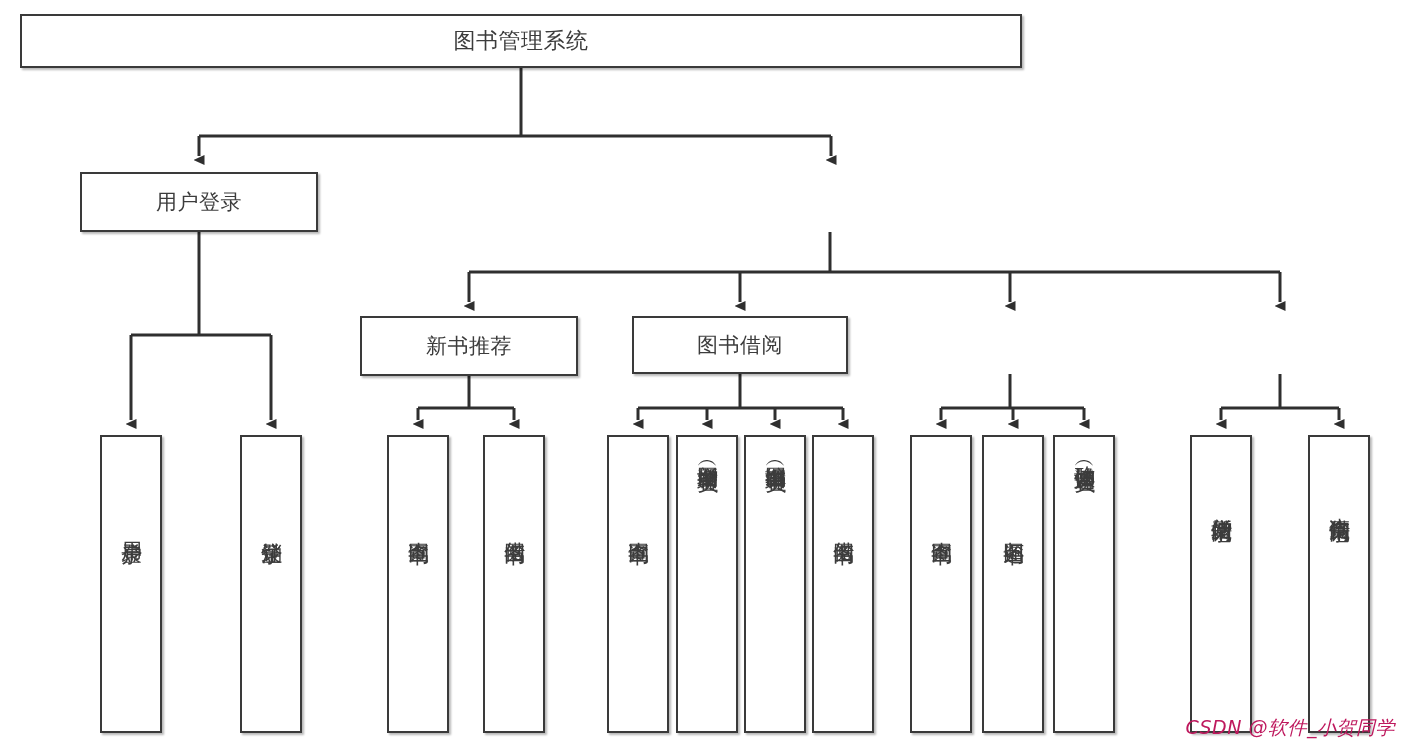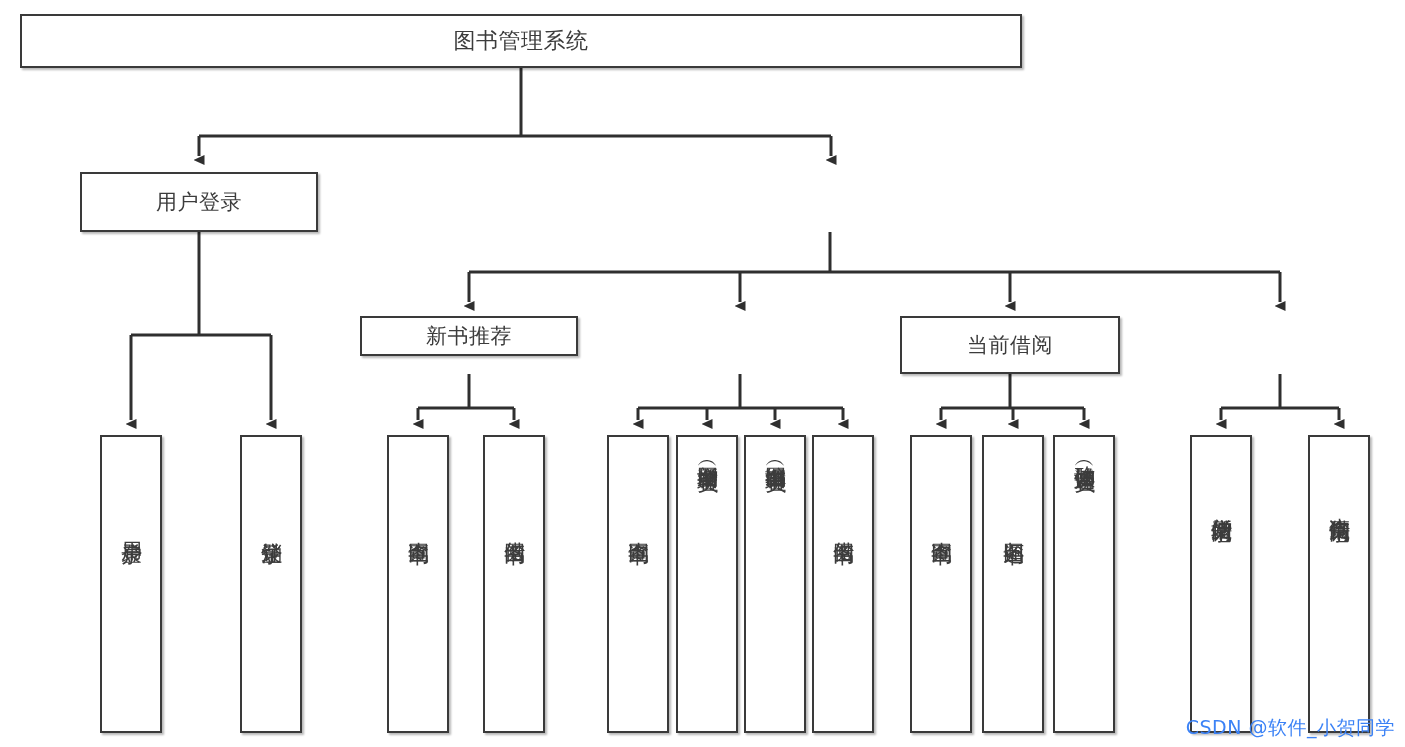--- a/index.html
+++ b/index.html
@@ -65,23 +65,24 @@
     margin-top: 58px;
   }
   .node.leaf.tall .lbl {
     margin-top: 6px;
   }
   #watermark {
     position: absolute;
     right: 10px;
     bottom: 6px;
     font-size: 19px;
-    color: #3b82f6;
+    color: #be185d;
     letter-spacing: 0.5px;
     white-space: nowrap;
+    font-style: italic;
   }
 </style>
 </head>
 <body>
 
 <div id="canvas">
 
   <svg class="wires" viewBox="0 0 1405 747" xmlns="http://www.w3.org/2000/svg">
     <defs>
       <marker id="arrow" markerWidth="10" markerHeight="11" refX="1" refY="5.5" orient="auto" markerUnits="userSpaceOnUse">
@@ -133,25 +134,25 @@
   </svg>
 
   <div class="node root" id="n-root" style="left: 20px; top: 14px; width: 1002px; height: 54px;">
     <span class="lbl">图书管理系统</span>
   </div>
 
   <div class="node" id="n-l2-0" style="left: 80px; top: 172px; width: 238px; height: 60px;">
     <span class="lbl">用户登录</span>
   </div>
 
-  <div class="node" id="n-l3-0" style="left: 360px; top: 316px; width: 218px; height: 40px;">
+  <div class="node" id="n-l3-0" style="left: 360px; top: 316px; width: 218px; height: 60px;">
     <span class="lbl">新书推荐</span>
   </div>
-  <div class="node" id="n-l3-2" style="left: 900px; top: 316px; width: 220px; height: 58px;">
-    <span class="lbl">当前借阅</span>
+  <div class="node" id="n-l3-1" style="left: 632px; top: 316px; width: 216px; height: 58px;">
+    <span class="lbl">图书借阅</span>
   </div>
 
   <div class="node leaf mid" id="n-lf-0" style="left: 100px; top: 435px; width: 62px; height: 298px;">
     <span class="lbl">用户登录</span>
   </div>
   <div class="node leaf mid" id="n-lf-1" style="left: 240px; top: 435px; width: 62px; height: 298px;">
     <span class="lbl">注销登录</span>
   </div>
   <div class="node leaf mid" id="n-lf-2" style="left: 387px; top: 435px; width: 62px; height: 298px;">
     <span class="lbl">查询图书</span>

